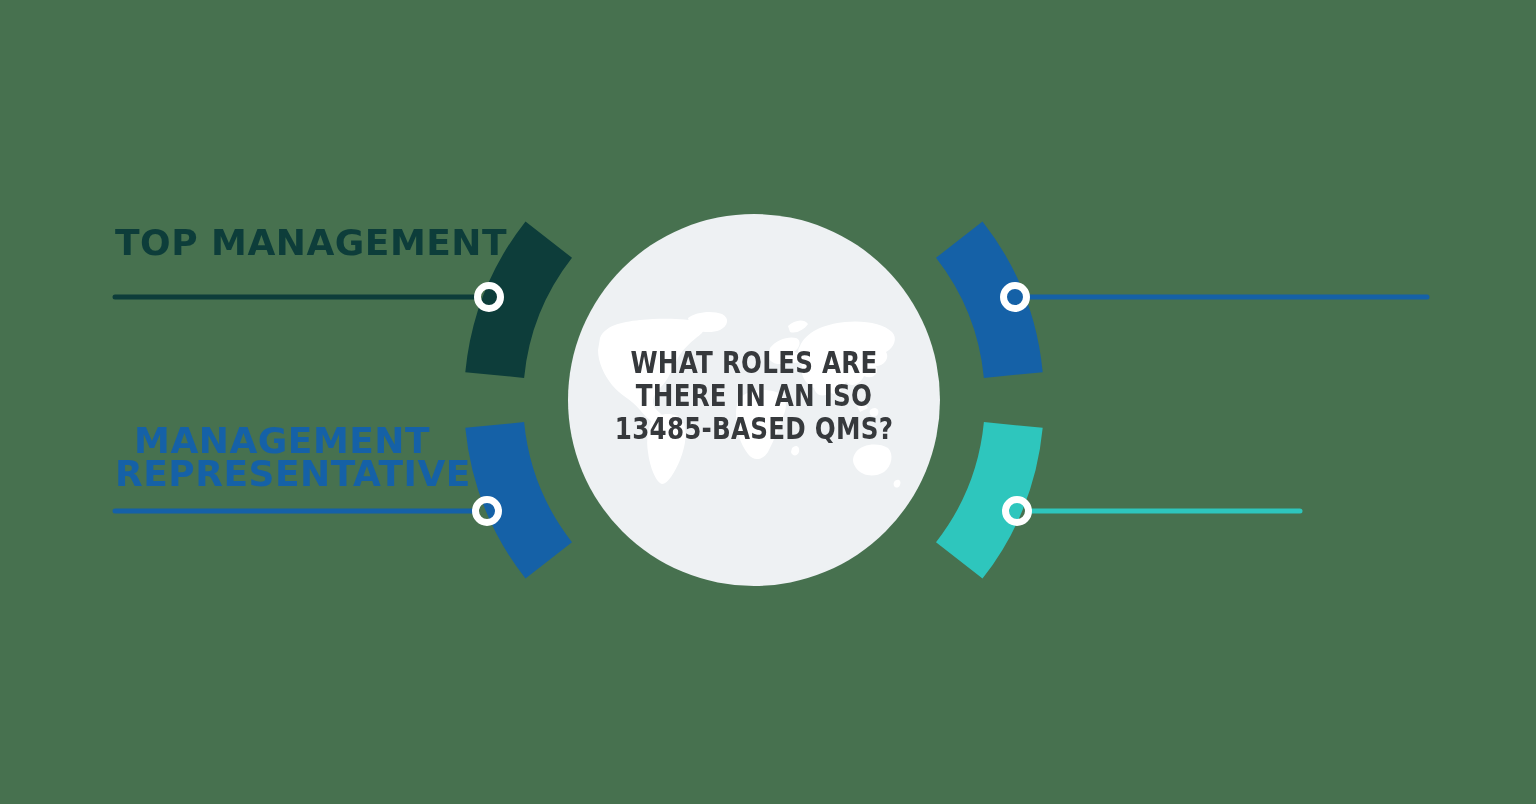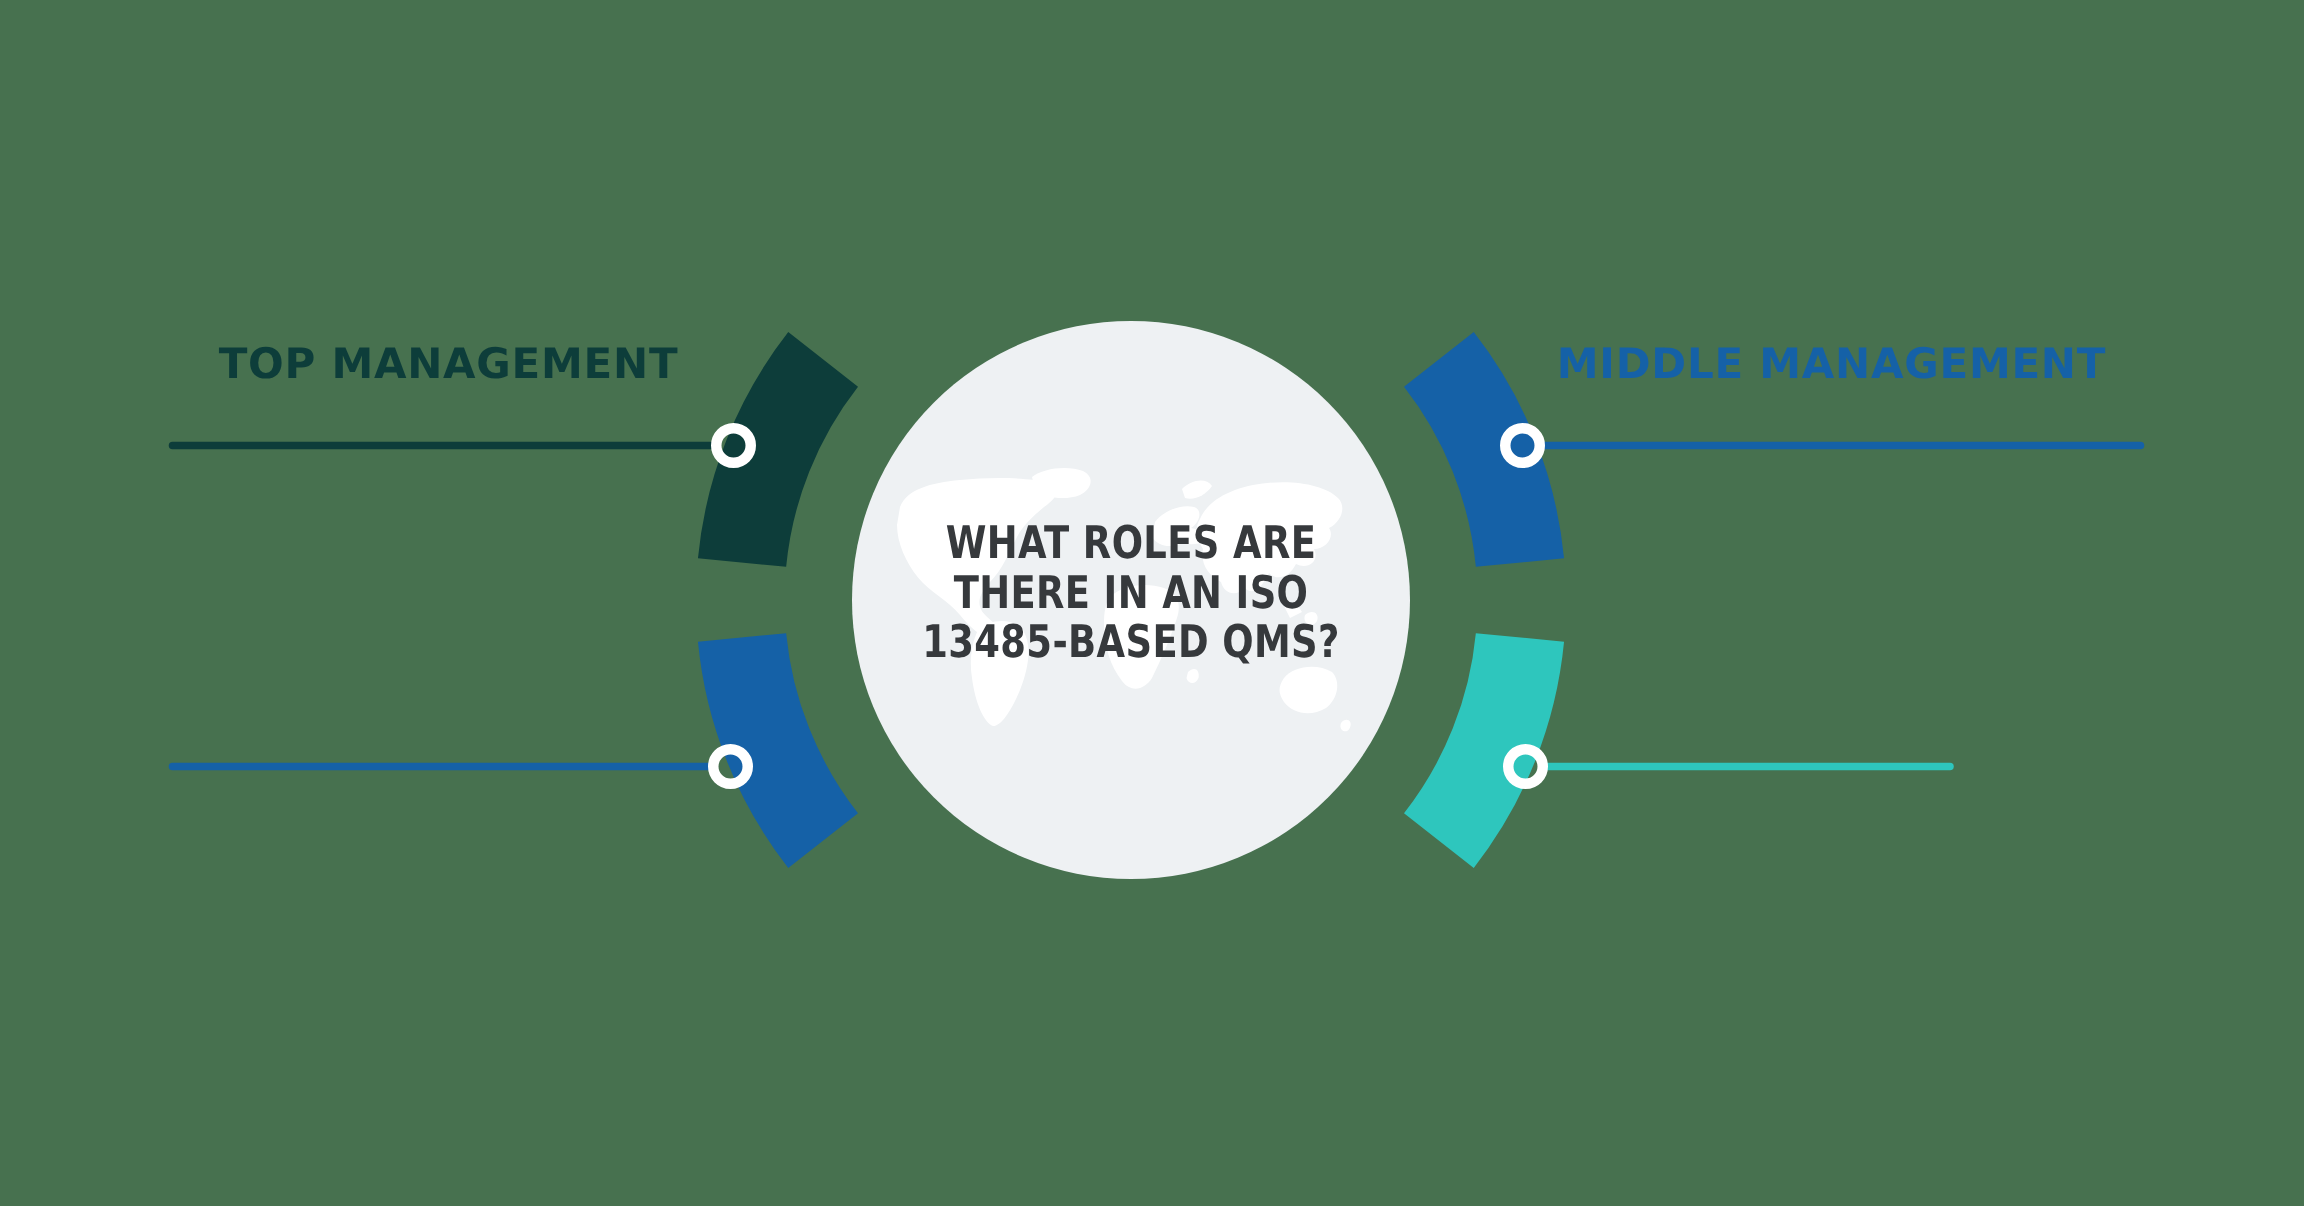--- a/index.html
+++ b/index.html
@@ -7,21 +7,21 @@
     position: relative;
     width: 1536px;
     height: 804px;
     overflow: hidden;
     font-family: "DejaVu Sans", "Liberation Sans", sans-serif;
   }
   .canvas svg { position: absolute; left: 0; top: 0; }
   .role-label {
     position: absolute;
     font-weight: bold;
-    font-size: 28px;
+    font-size: 36px;
     letter-spacing: 0.5px;
     line-height: 30px;
     white-space: nowrap;
   }
   .role-label.two-line { white-space: normal; line-height: 33px; }
   #label-top-management    { left: 115px; top: 228px; width: 368px; text-align: center; }
   #label-middle-management { left: 1015px; top: 228px; width: 412px; text-align: center; }
   #label-management-representative { left: 115px; top: 424px; width: 315px; text-align: right; }
   #label-employees         { left: 1017px; top: 443px; width: 283px; text-align: center; }
   .center-title {
@@ -81,22 +81,25 @@
     <line class="connector" x1="1031" y1="511" x2="1300" y2="511" stroke="#2ec6bd"></line>
 
     <circle class="ring" cx="489" cy="297" r="11.5"></circle>
     <circle class="ring" cx="1015" cy="297" r="11.5"></circle>
     <circle class="ring" cx="487" cy="511" r="11.5"></circle>
     <circle class="ring" cx="1017" cy="511" r="11.5"></circle>
   </svg>
 
   <div class="role-label" id="label-top-management" style="color: rgb(13, 61, 58);">TOP MANAGEMENT</div>
 
-  <div class="role-label" id="label-middle-management" style="color: rgb(21, 97, 167);">MIDDLE MANAGEMENT</div>
 
+  <div class="role-label two-line" id="label-management-representative" style="color: rgb(21, 97, 167);">
+    <div>MANAGEMENT</div>
+    <div>REPRESENTATIVE</div>
+  </div>
 
 
   <div class="center-title" style="color: rgb(54, 57, 60);">
     <div>WHAT ROLES ARE</div>
     <div>THERE IN AN ISO</div>
     <div>13485-BASED QMS?</div>
   </div>
 
 </div>
 

